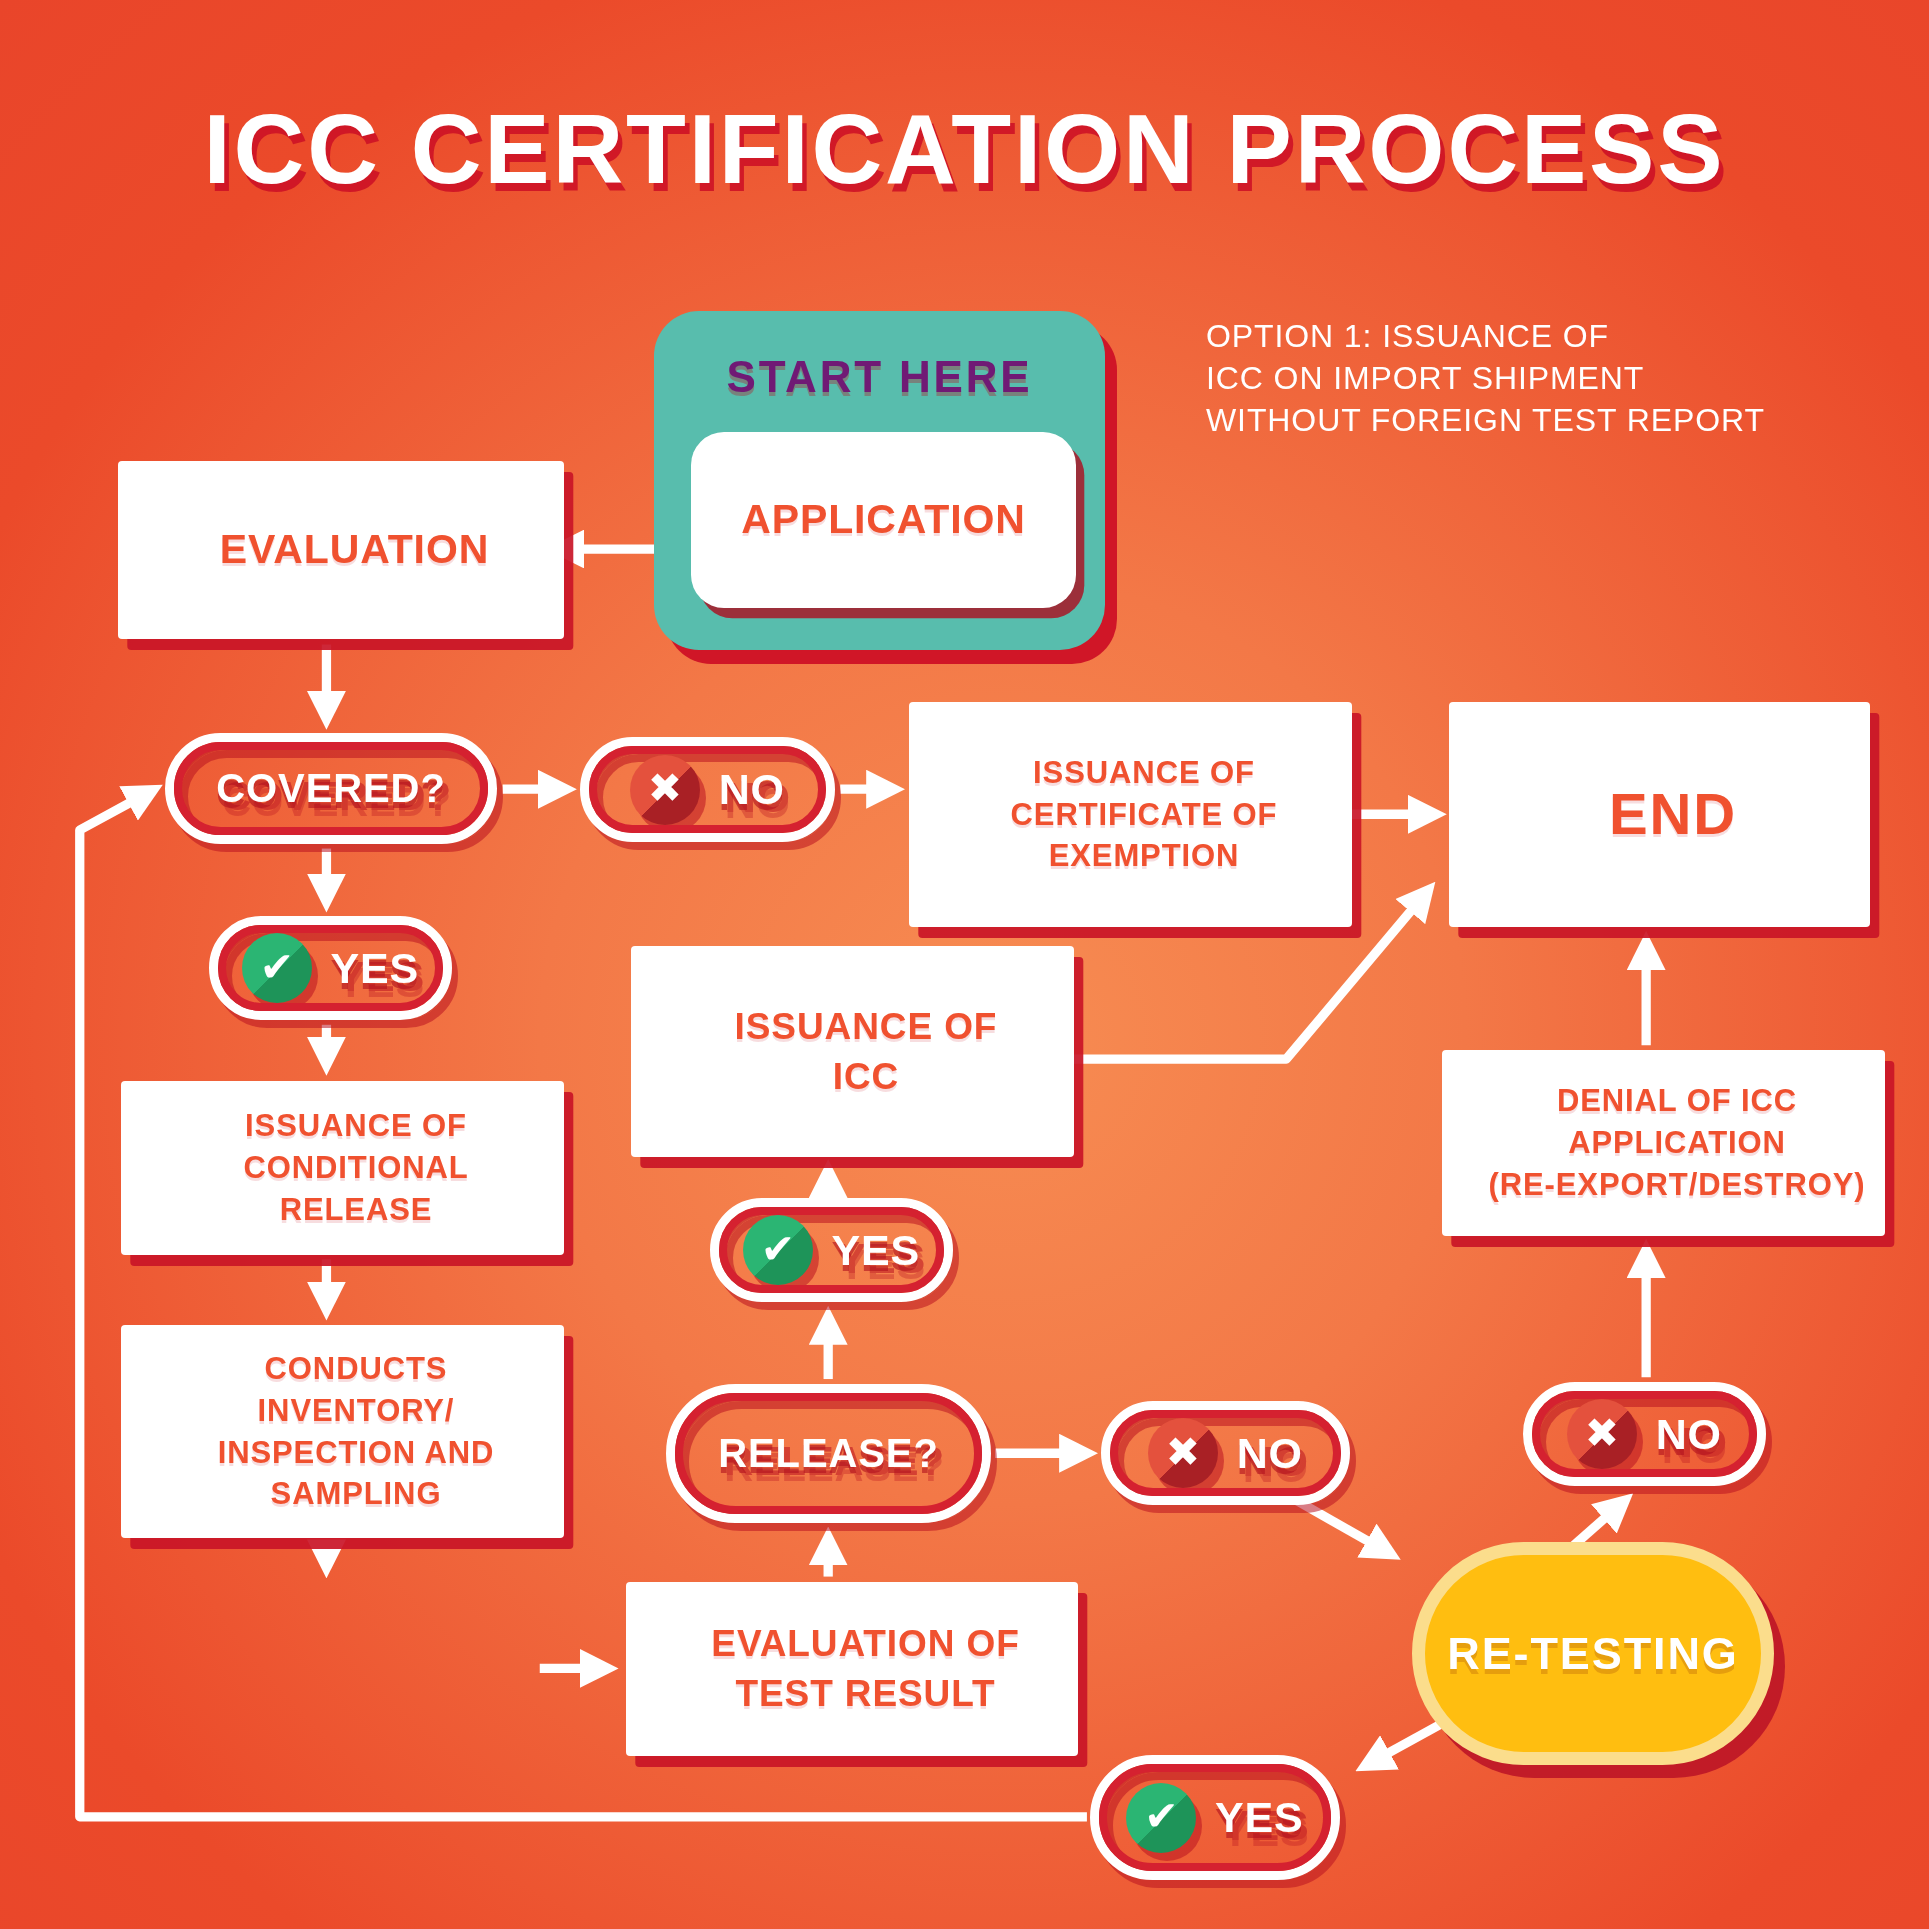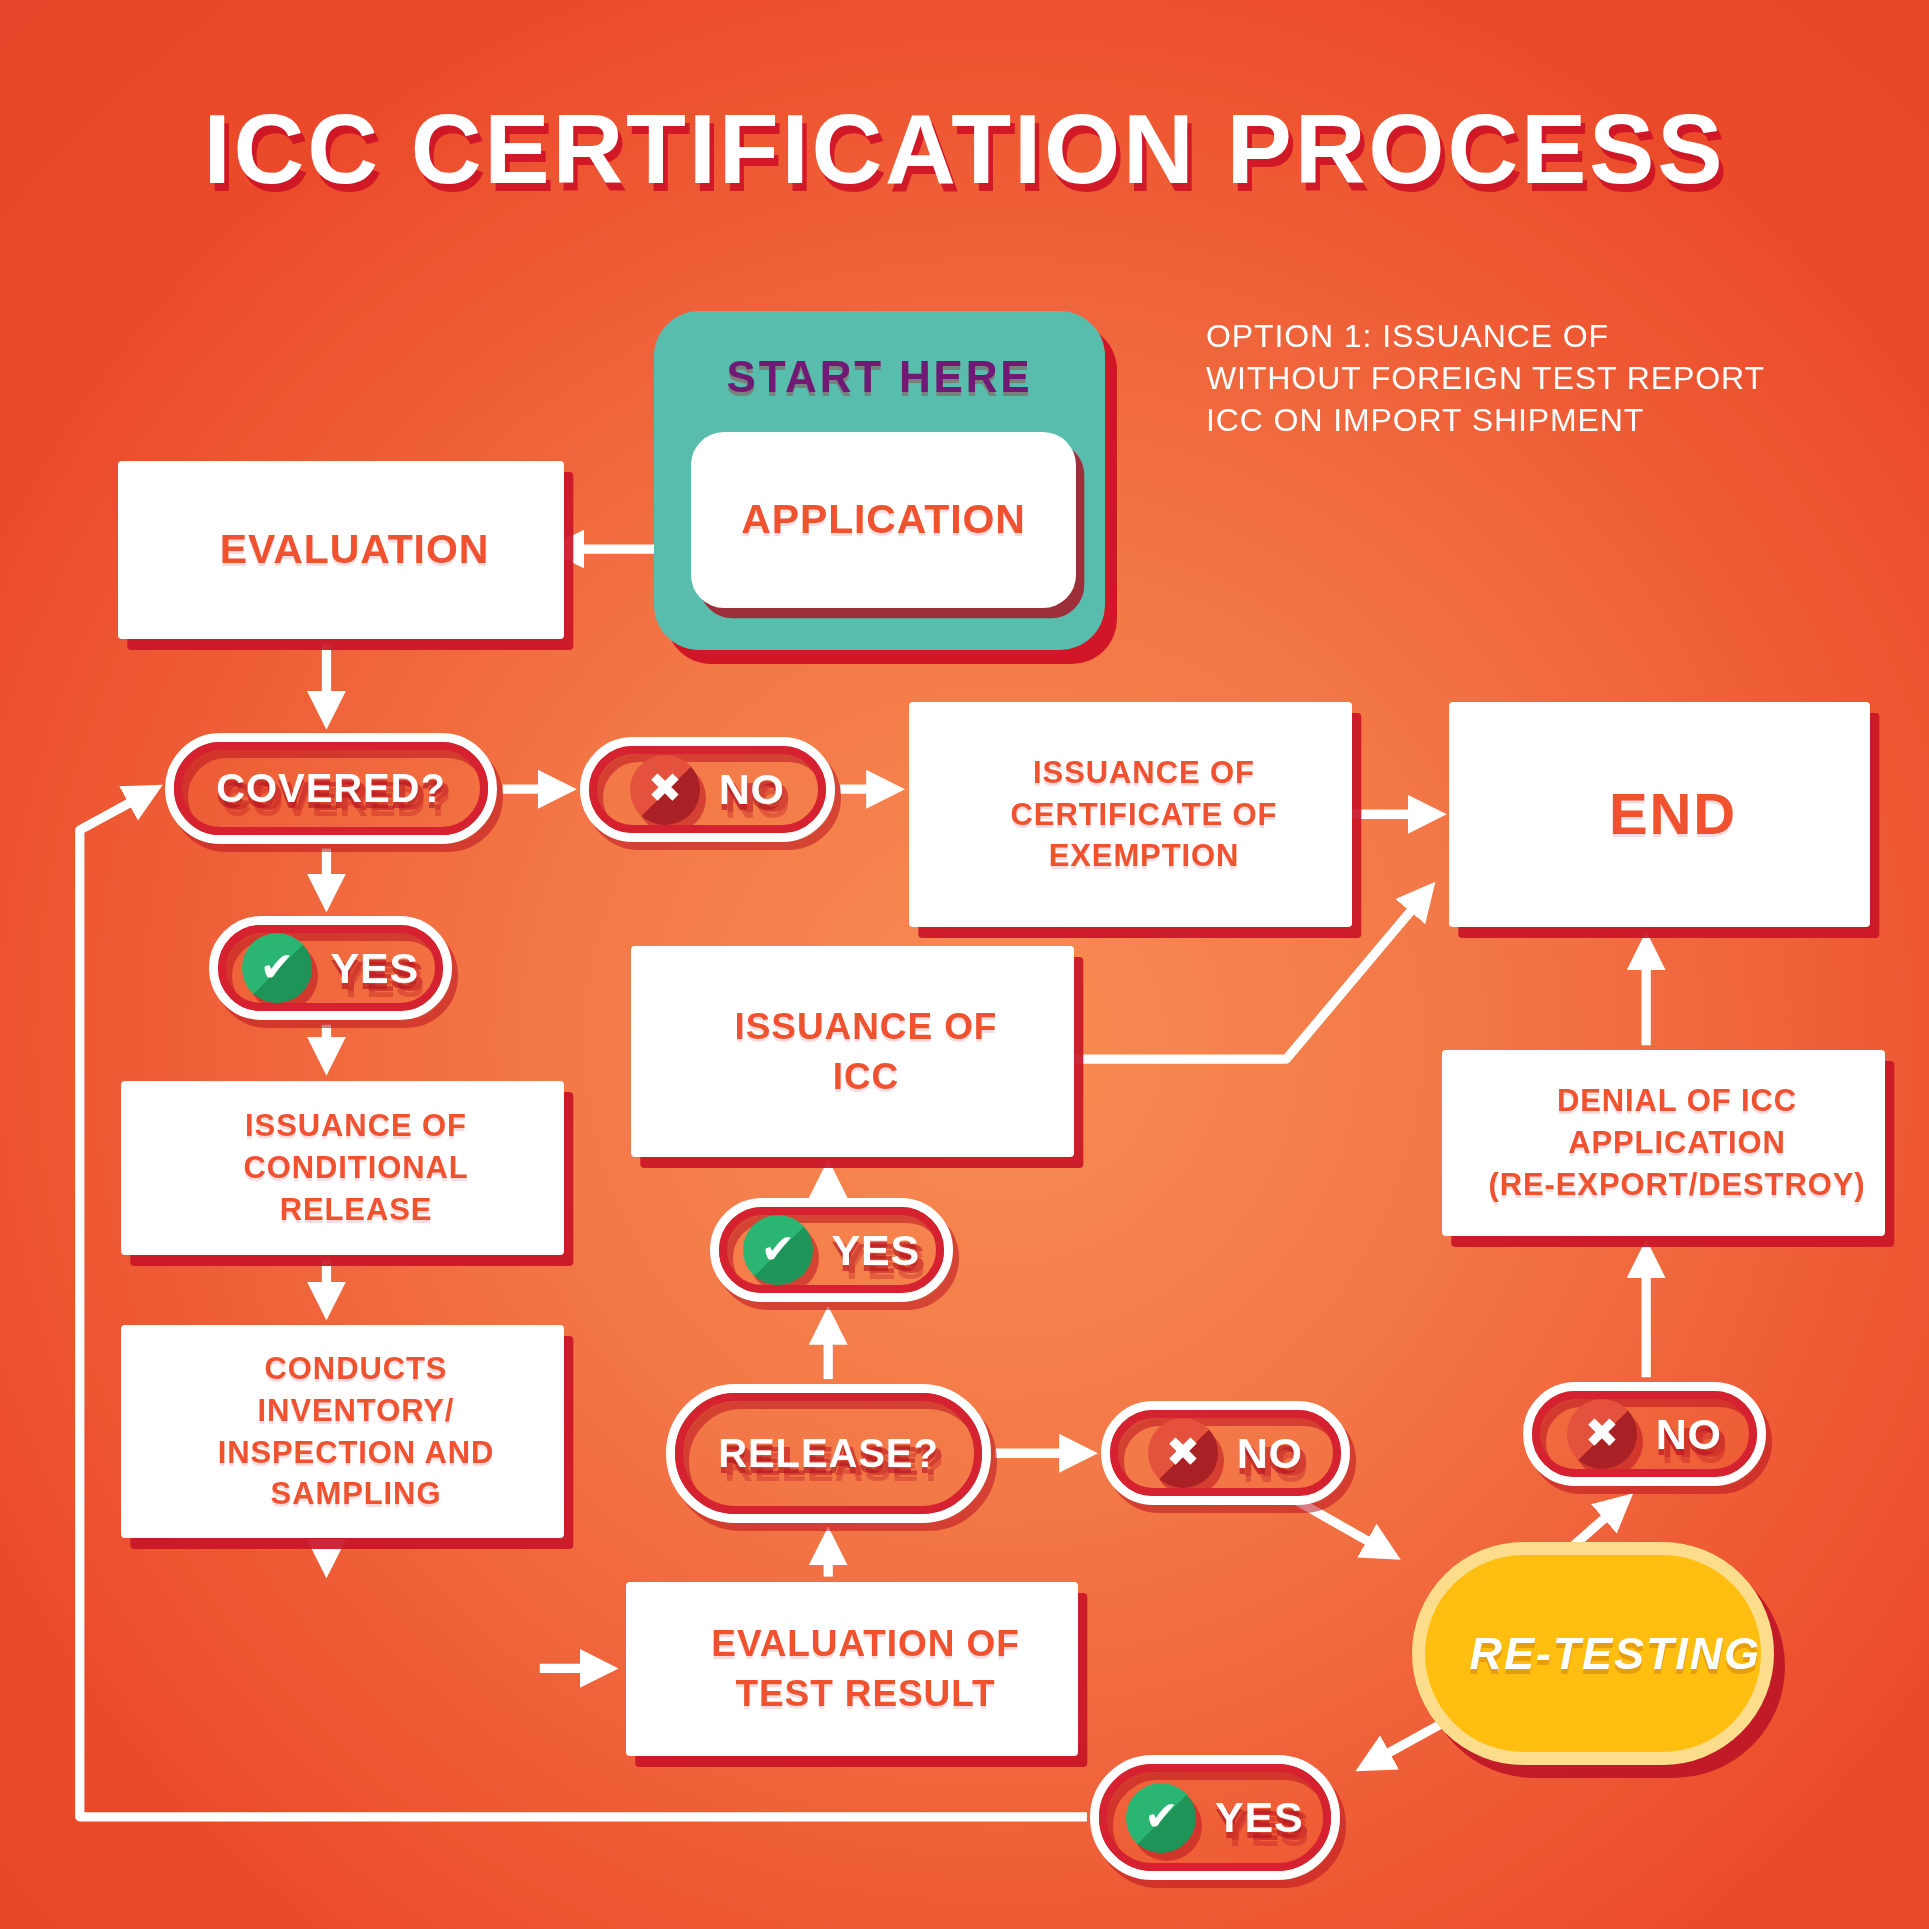--- a/index.html
+++ b/index.html
@@ -70,22 +70,22 @@
   .icon-circle{
     position:relative;width:70px;height:70px;border-radius:50%;
     display:flex;align-items:center;justify-content:center;flex:0 0 auto;
   }
   .icon-green{background:linear-gradient(135deg,var(--green-icon) 52%,var(--green-icon-dark) 52%);}
   .icon-red{background:linear-gradient(135deg,var(--red-icon) 52%,var(--red-icon-dark) 52%);}
   .glyph{color:#fff;font-size:41px;font-weight:bold;line-height:1;transform:translateY(-0.9px);
          font-family:"DejaVu Sans",sans-serif;}
   .pill-yellow{
     position:absolute;background:var(--yellow);border:13px solid var(--yellow-border);
-    border-radius:927px;display:flex;align-items:center;justify-content:flex-end;
-    box-shadow:11px 13px 0 rgba(189,21,39,.9);box-sizing:border-box;font-style:italic;
+    border-radius:927px;display:flex;align-items:center;justify-content:center;
+    box-shadow:11px 13px 0 rgba(189,21,39,.9);box-sizing:border-box;
   }
   .pill-yellow .pill-label{font-size:45px;letter-spacing:1.9px;text-shadow:0 4.6px 0 rgba(200,120,10,.45);}
 </style>
 </head>
 <body>
 
 <div class="canvas">
 
   <svg class="arrows" width="1929" height="1929" viewBox="0 0 2080 2080">
     <defs>
@@ -122,22 +122,22 @@
 
   <div class="panel-teal" style="left:654px;top:311px;width:451px;height:339px">
     <div class="start-label">START HERE</div>
     <div class="inner-box" style="left:37px;top:121px;width:385px;height:176px">
       <span class="box-label" style="font-size:41px">APPLICATION</span>
     </div>
   </div>
 
   <div class="option-note" style="left:1206px;top:315px;width:612px">
     <div><b>OPTION 1:</b><span> ISSUANCE OF</span></div>
+    <div>ICC ON IMPORT SHIPMENT</div>
     <div>WITHOUT FOREIGN TEST REPORT</div>
-    <div>ICC ON IMPORT SHIPMENT</div>
   </div>
 
   <div class="box" style="left:118px;top:461px;width:419px;height:178px">
     <span class="box-label" style="font-size:41px">EVALUATION</span>
   </div>
 
   <div class="pill pill-q" style="left:165px;top:733px;width:332px;height:111px">
     <span class="pill-label">COVERED?</span>
   </div>
 

